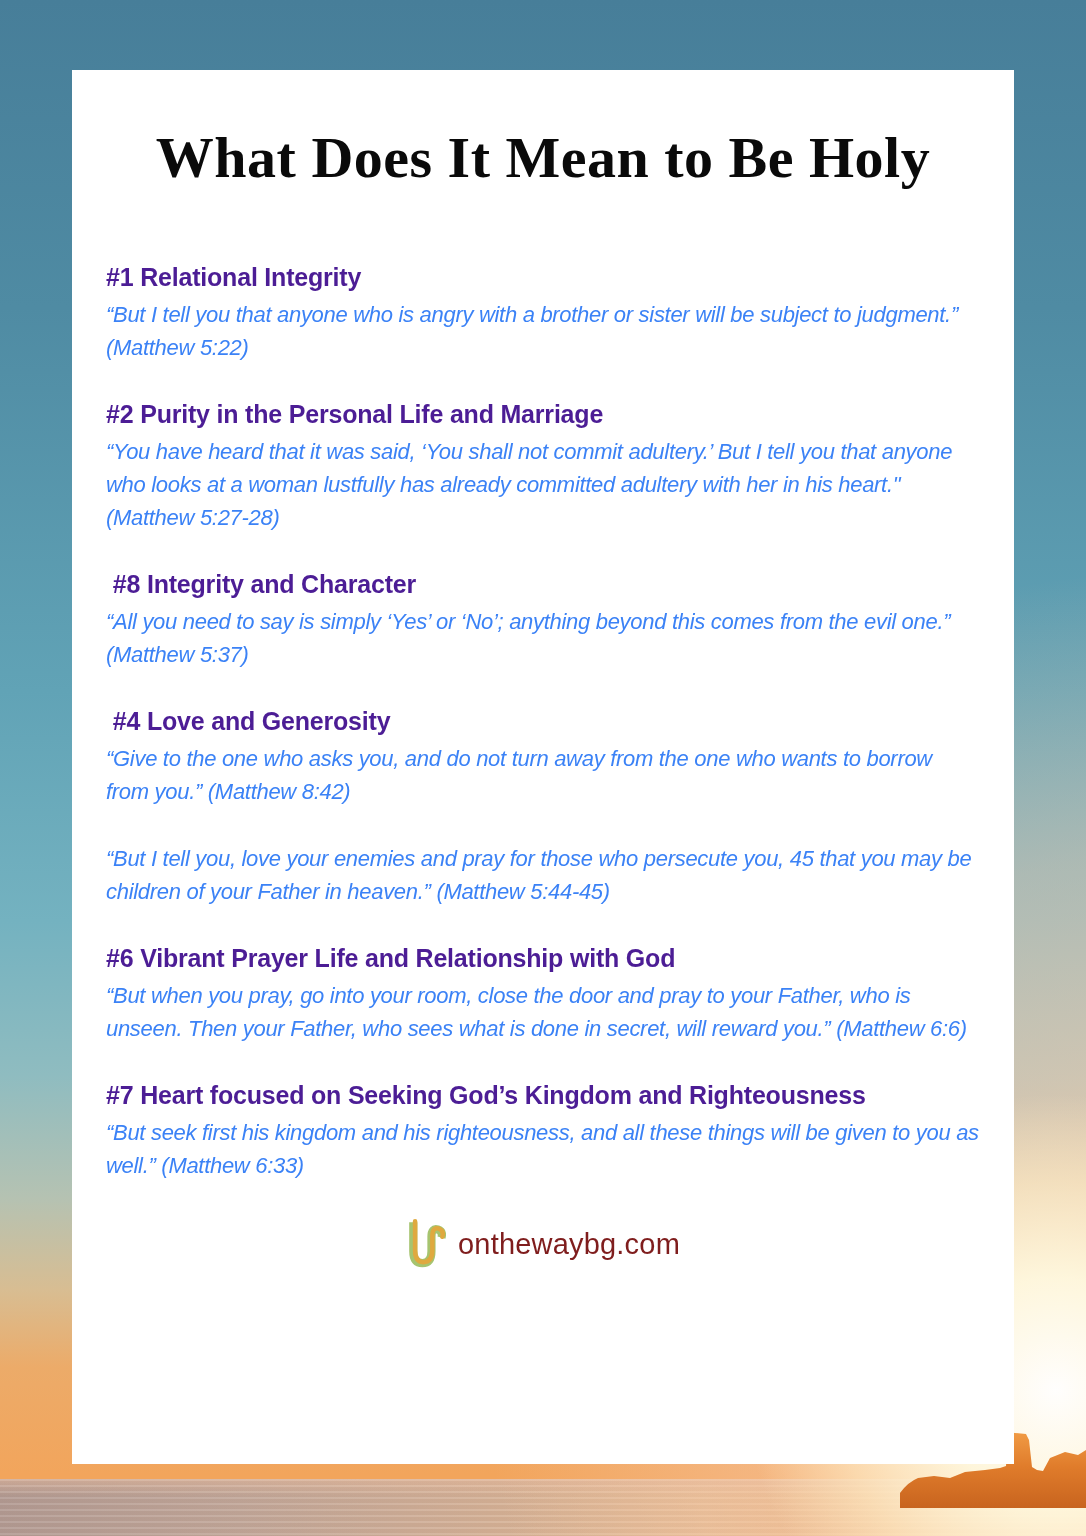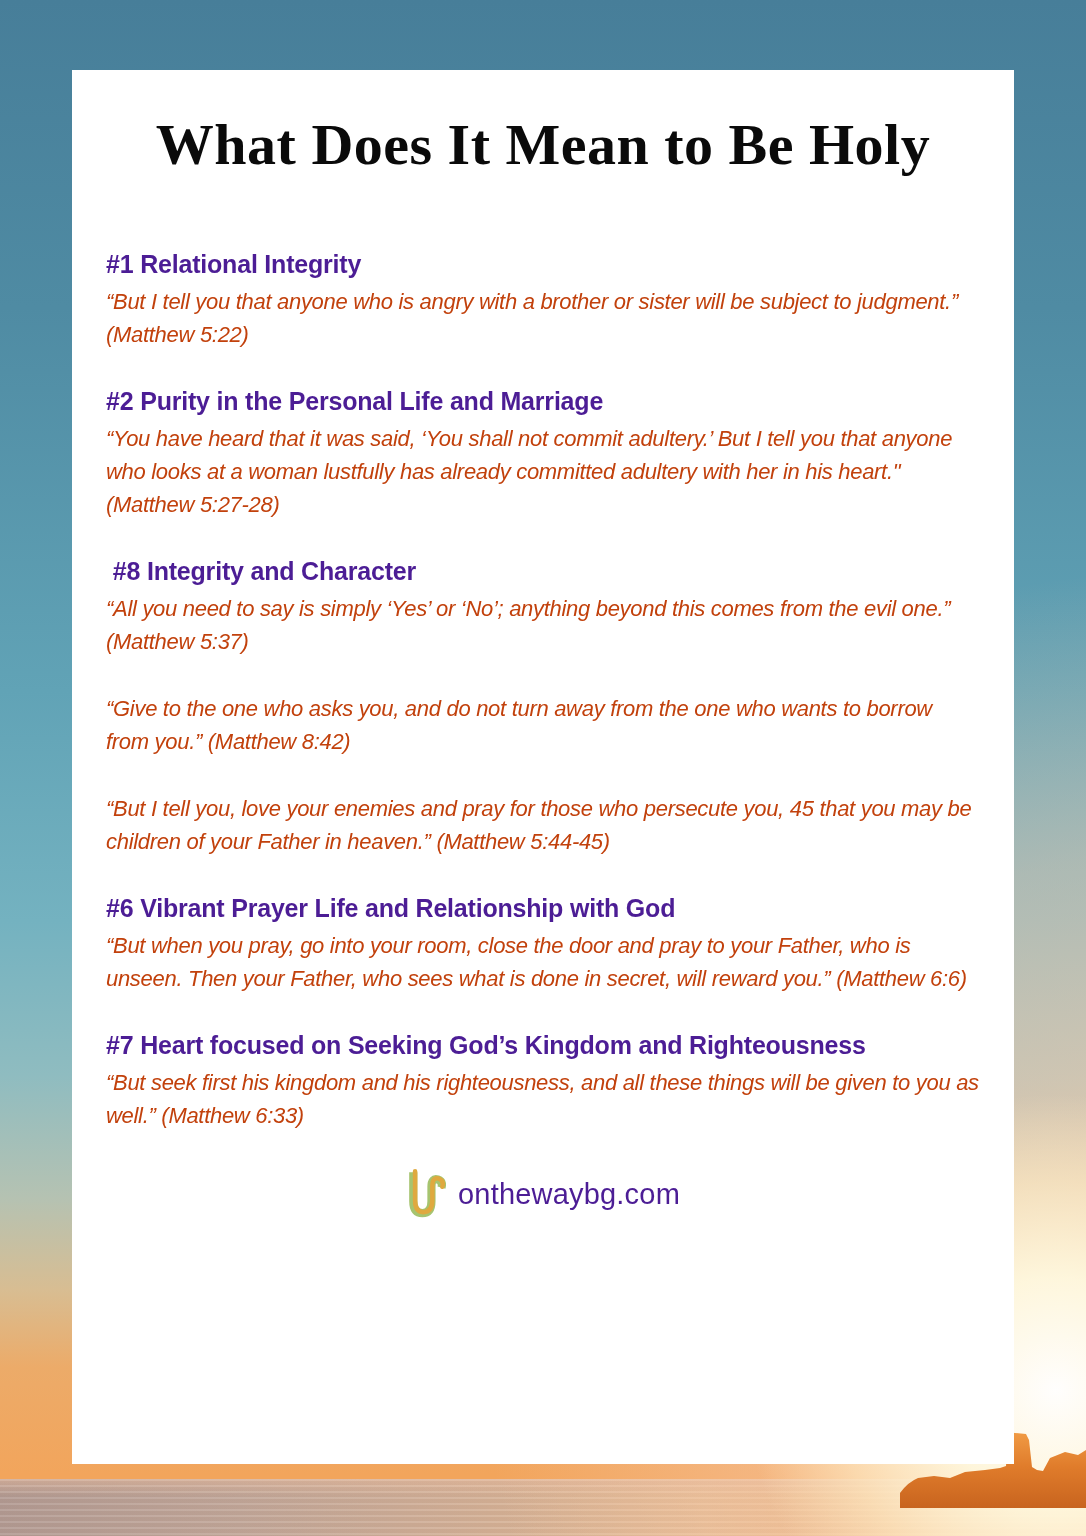--- a/index.html
+++ b/index.html
@@ -51,21 +51,21 @@
   }
   .rock {
     position: absolute; right: 0; bottom: 28px; width: 190px; height: 78px; z-index: 3;
   }
 
   
   .card {
     position: absolute; z-index: 5;
     left: 72px; top: 70px; width: 942px; height: 1394px;
     background: #ffffff;
-    padding: 0 34px;
+    padding: 13px 34px;
   }
   .title {
     margin-top: 34px;
     text-align: center;
     font-family: "Liberation Serif", "DejaVu Serif", serif;
     font-weight: 700;
     font-size: 58px;
     line-height: 82px;
     color: #0a0a0a;
     letter-spacing: 0.5px;
@@ -77,35 +77,35 @@
     font-weight: 700;
     color: #4c1d95;
     line-height: 33px;
     margin-bottom: 4px;
     white-space: pre-wrap;
     letter-spacing: -0.2px;
   }
   .sec .quote {
     font-size: 22px;
     font-style: italic;
-    color: #c2410c;
+    color: #3b82f6;
     line-height: 33px;
     letter-spacing: -0.3px;
   }
   .logo-row {
     margin-top: 22px;
     display: flex;
     align-items: center;
     justify-content: center;
     gap: 12px;
   }
   .logo-icon { width: 40px; height: 56px; flex: 0 0 auto; }
   .site-url {
     font-size: 29px;
-    color: #4c1d95;
+    color: #7f1d1d;
     letter-spacing: 0.2px;
   }
 </style>
 </head>
 <body>
 
 <div class="bg-base"></div>
 <div class="sea"></div>
 <div class="sun-glow"></div>
 <svg class="rock" viewBox="0 0 190 78" aria-hidden="true">
@@ -137,20 +137,21 @@
     </section>
     <section class="sec">
       <h2>#2 Purity in the Personal Life and Marriage</h2>
       <p class="quote">“You have heard that it was said, ‘You shall not commit adultery.’ But I tell you that anyone who looks at a woman lustfully has already committed adultery with her in his heart." (Matthew 5:27-28)</p>
     </section>
     <section class="sec">
       <h2> #8 Integrity and Character</h2>
       <p class="quote">“All you need to say is simply ‘Yes’ or ‘No’; anything beyond this comes from the evil one.” (Matthew 5:37)</p>
     </section>
     <section class="sec">
+      <h2> #4 Love and Generosity</h2>
       <p class="quote">“Give to the one who asks you, and do not turn away from the one who wants to borrow from you.” (Matthew 8:42)</p>
     </section>
     <section class="sec">
       <p class="quote">“But I tell you, love your enemies and pray for those who persecute you, 45 that you may be children of your Father in heaven.” (Matthew 5:44-45)</p>
     </section>
     <section class="sec">
       <h2>#6 Vibrant Prayer Life and Relationship with God</h2>
       <p class="quote">“But when you pray, go into your room, close the door and pray to your Father, who is unseen. Then your Father, who sees what is done in secret, will reward you.” (Matthew 6:6)</p>
     </section>
     <section class="sec">

